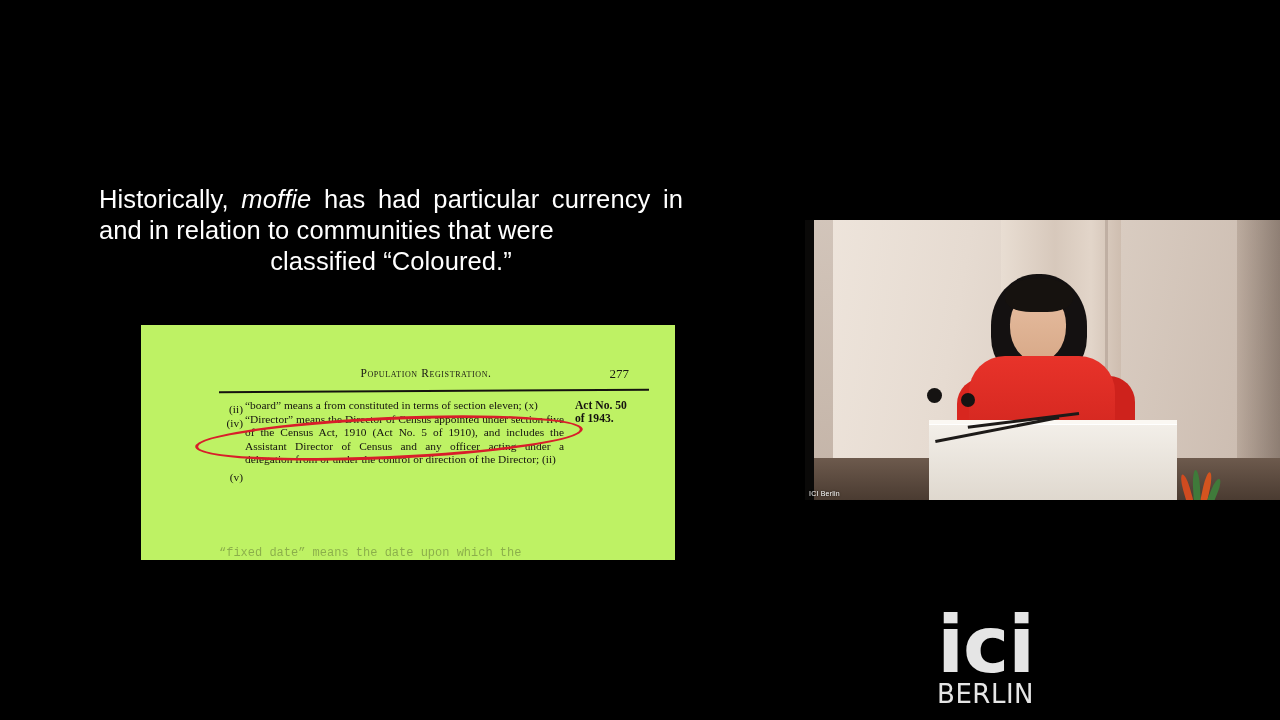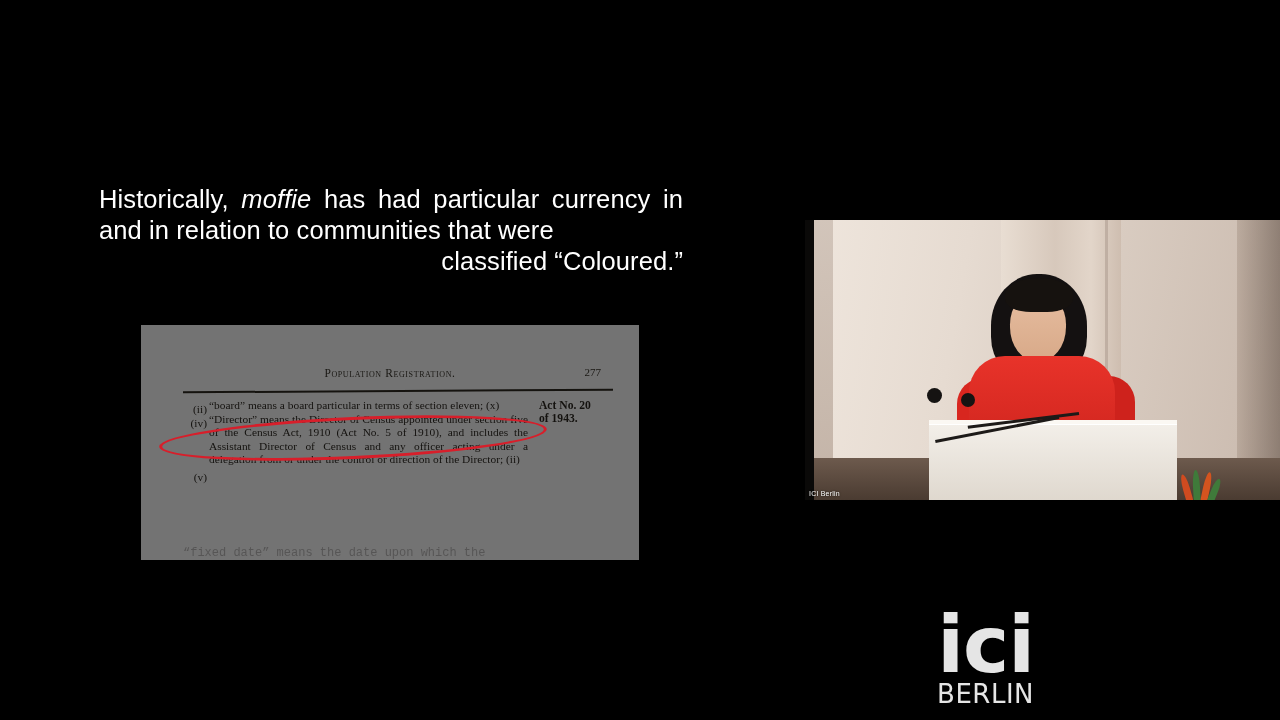--- a/index.html
+++ b/index.html
@@ -30,56 +30,57 @@
     font-size: 25.5px;
     line-height: 31px;
     text-align: justify;
     text-justify: inter-word;
     letter-spacing: 0.1px;
   }
   .slide-text .em {
     font-style: italic;
   }
   .slide-text .lastline {
-    text-align: right;
+    text-align: center;
   }
 
   
   .doc-scan {
     position: absolute;
     left: 141px;
     top: 325px;
     width: 498px;
     height: 235px;
-    background: #737373;
+    background: #bef264;
     overflow: hidden;
     color: #14120f;
+    padding-left: 36px;
   }
   .doc-inner {
     position: relative;
     width: 100%;
     height: 100%;
     font-family: "Liberation Serif", serif;
   }
   .doc-header {
     position: absolute;
     left: 0;
     top: 42px;
     width: 100%;
     text-align: center;
     font-size: 11.5px;
     letter-spacing: 0.6px;
     font-variant: small-caps;
     color: #1a1814;
   }
   .doc-pageno {
     position: absolute;
-    right: 38px;
+    right: 46px;
     top: 41px;
-    font-size: 11px;
+    font-size: 13px;
     color: #1a1814;
   }
   .doc-rule {
     position: absolute;
     left: 42px;
     top: 65px;
     width: 430px;
     height: 2px;
     background: #15130f;
     transform: rotate(-0.35deg);
@@ -363,33 +364,33 @@
 
   <div class="doc-scan">
     <div class="doc-inner">
       <div class="doc-header">Population Registration.</div>
       <div class="doc-pageno">277</div>
       <div class="doc-rule"></div>
 
       <div class="doc-body">
         <div class="item">
           <span class="mark">(ii)</span>
-          <span>“board” means a board particular in terms of section eleven; (x)</span>
+          <span>“board” means a from constituted in terms of section eleven; (x)</span>
         </div>
         <div class="item">
           <span class="mark">(iv)</span>
           <span>“Director” means the Director of Census appointed under section five of the Census Act, 1910 (Act No. 5 of 1910), and includes the Assistant Director of Census and any officer acting under a delegation from or under the control or direction of the Director; (ii)</span>
         </div>
         <div class="item">
           <span class="mark">(v)</span>
         </div>
       </div>
 
       <div class="doc-side">
-        <div>Act No. 20</div>
+        <div>Act No. 50</div>
         <div>of 1943.</div>
       </div>
 
       <div class="doc-faded">“fixed date” means the date upon which the census is</div>
 
       <div class="doc-ellipse overflow-left"></div>
     </div>
   </div>
 
   <div class="video">

